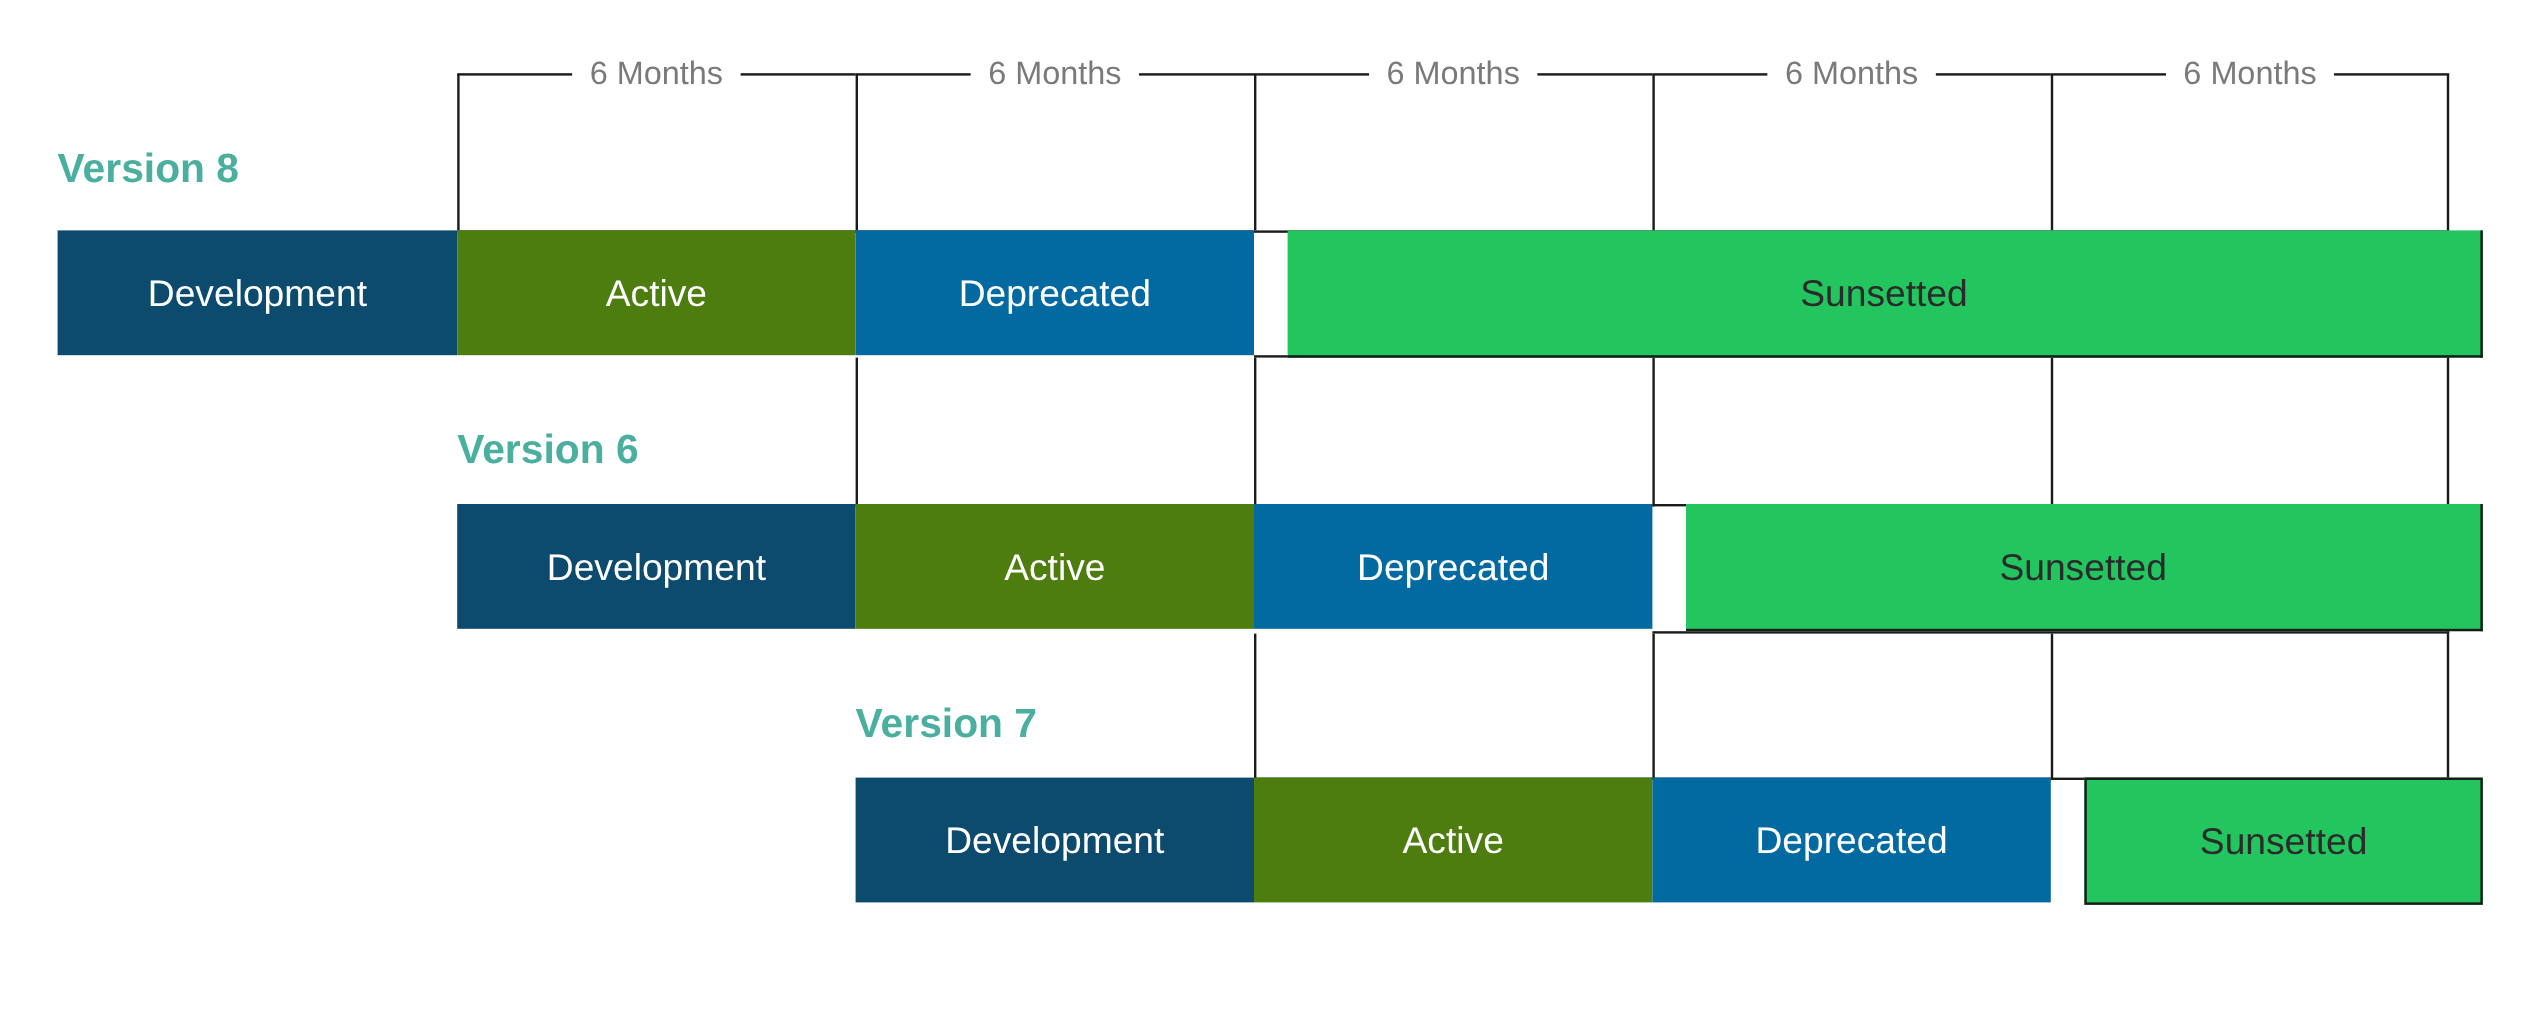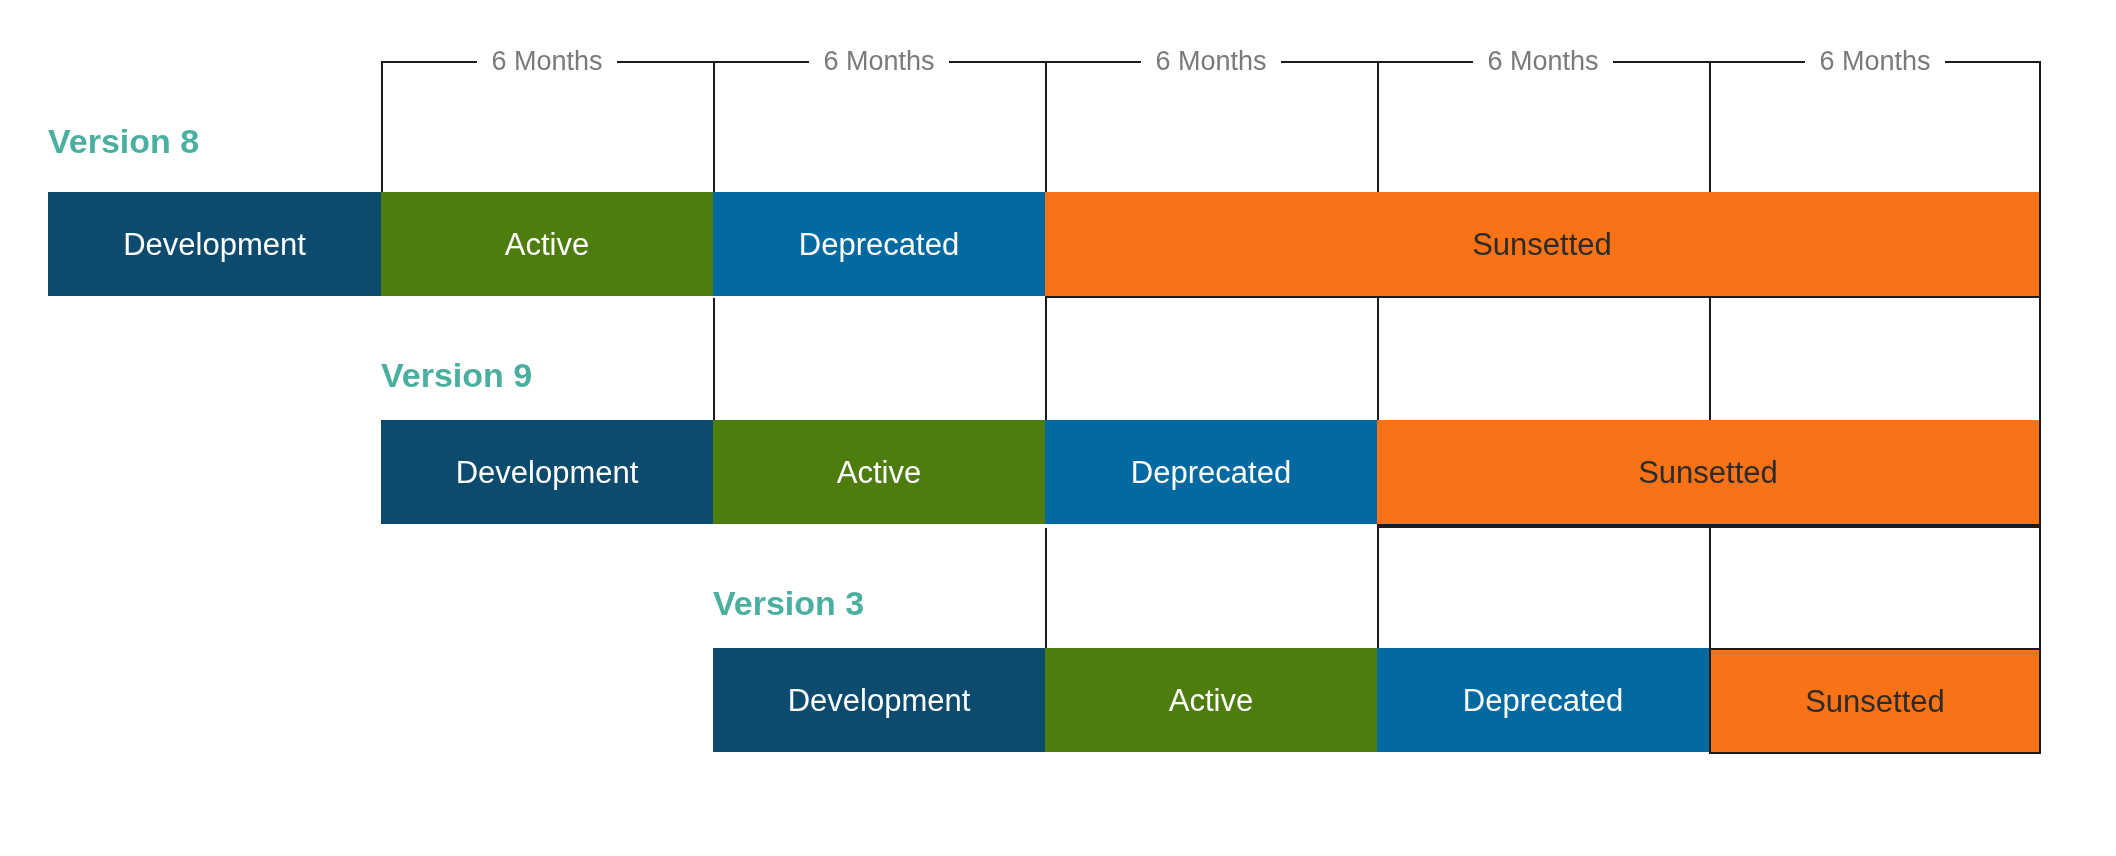--- a/index.html
+++ b/index.html
@@ -70,21 +70,21 @@
     display: flex;
     align-items: center;
     justify-content: center;
     font-size: 31px;
     line-height: 1;
     white-space: nowrap;
   }
   .bar-development { background: #0c4a6e; color: #ffffff; }
   .bar-active      { background: #4d7c0f; color: #ffffff; }
   .bar-deprecated  { background: #0369a1; color: #ffffff; }
-  .bar-sunsetted   { background: #f97316; color: #2b2b2b; border: 2px solid #1b1b1b; }
+  .bar-sunsetted   { background: #22c55e; color: #2b2b2b; border: 2px solid #1b1b1b; margin-left: 28px; }
 
   
   .version-label {
     position: absolute;
     font-size: 34px;
     font-weight: bold;
     color: #4bafa0;
     line-height: 1;
     white-space: nowrap;
   }
@@ -156,30 +156,30 @@
   <div class="layer">
     <div class="version-label" style="left:48px; top:124px;">Version 8</div>
 
     <div class="bar bar-development" style="left:48px;  top:192px; width:333px; height:104px;">Development</div>
     <div class="bar bar-active" style="left:381px; top:192px; width:332px; height:104px;">Active</div>
     <div class="bar bar-deprecated" style="left:713px; top:192px; width:332px; height:104px;">Deprecated</div>
     <div class="bar bar-sunsetted" style="left:1045px; top:192px; width:996px; height:106px; border-top:none; border-left:none;">Sunsetted</div>
   </div>
 
   <div class="layer">
-    <div class="version-label" style="left:381px; top:358px;">Version 9</div>
+    <div class="version-label" style="left:381px; top:358px;">Version 6</div>
 
     <div class="bar bar-development" style="left:381px;  top:420px; width:332px; height:104px;">Development</div>
     <div class="bar bar-active" style="left:713px;  top:420px; width:332px; height:104px;">Active</div>
     <div class="bar bar-deprecated" style="left:1045px; top:420px; width:332px; height:104px;">Deprecated</div>
     <div class="bar bar-sunsetted" style="left:1377px; top:420px; width:664px; height:106px; border-top:none; border-left:none;">Sunsetted</div>
   </div>
 
   <div class="layer">
-    <div class="version-label" style="left:713px; top:586px;">Version 3</div>
+    <div class="version-label" style="left:713px; top:586px;">Version 7</div>
 
     <div class="bar bar-development" style="left:713px;  top:648px; width:332px; height:104px;">Development</div>
     <div class="bar bar-active" style="left:1045px; top:648px; width:332px; height:104px;">Active</div>
     <div class="bar bar-deprecated" style="left:1377px; top:648px; width:332px; height:104px;">Deprecated</div>
     <div class="bar bar-sunsetted" style="left:1709px; top:648px; width:332px; height:106px;">Sunsetted</div>
   </div>
 
 </div>
 
 </body></html>

